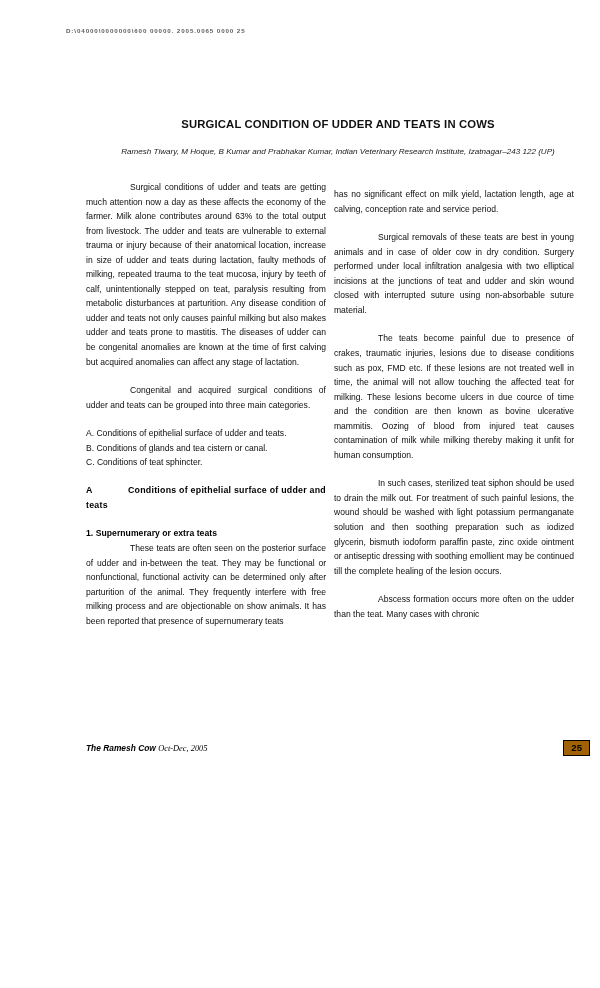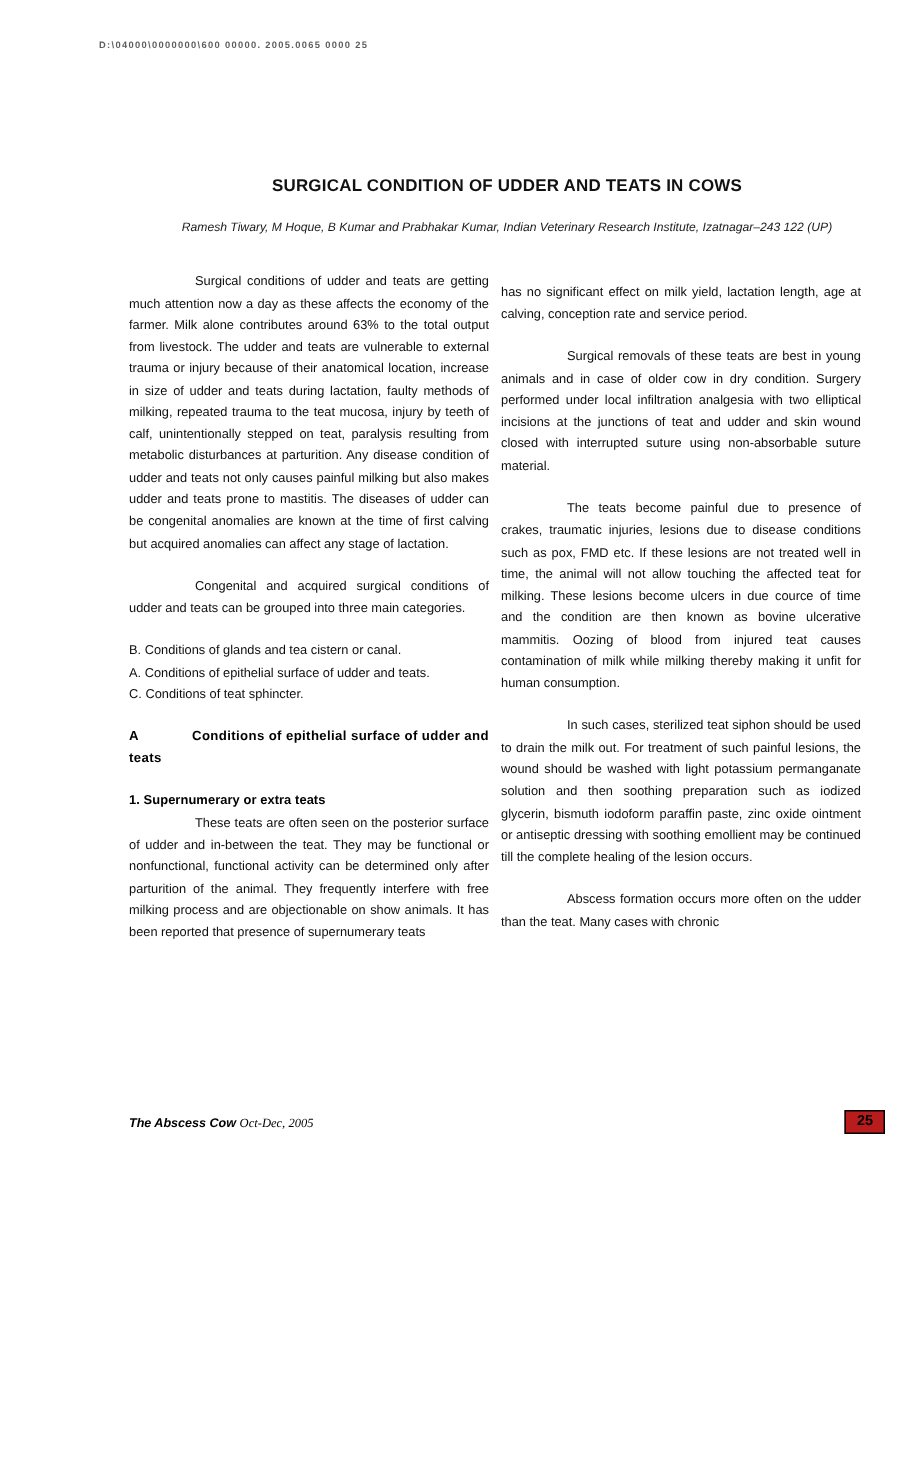--- a/index.html
+++ b/index.html
@@ -147,21 +147,21 @@
     font-weight: normal;
     font-family: Liberation Serif, serif;
   }
   .page-num {
     border: 1.4px solid #000;
     padding: 1px 7px 2px 7px;
     font-size: 9.6px;
     font-weight: bold;
     line-height: 11px;
     color: #000;
-    background: #b91c1c;
+    background: #a16207;
   }
 </style>
 </head>
 <body>
 
 <div class="page">
 
   <div class="scan-header">D:\04000\0000000\600 00000. 2005.0065    0000 25</div>
 
   <div class="article">
@@ -172,22 +172,22 @@
 
     <div class="columns">
 
       <div class="col">
 
         <p class="body indent">Surgical conditions of udder and teats are getting much attention now a day as these affects the economy of the farmer. Milk alone contributes around 63% to the total output from livestock. The udder and teats are vulnerable to external trauma or injury because of their anatomical location, increase in size of udder and teats during lactation, faulty methods of milking, repeated trauma to the teat mucosa, injury by teeth of calf, unintentionally stepped on teat, paralysis resulting from metabolic disturbances at parturition. Any disease condition of udder and teats not only causes painful milking but also makes udder and teats prone to mastitis. The diseases of udder can be congenital anomalies are known at the time of first calving but acquired anomalies can affect any stage of lactation.</p>
 
         <p class="body indent">Congenital and acquired surgical conditions of udder and teats can be grouped into three main categories.</p>
 
         <div class="cat-list">
+          <div class="list-line">A. Conditions of epithelial surface of udder and teats.</div>
           <div class="list-line">B. Conditions of glands and tea cistern or canal.</div>
-          <div class="list-line">A. Conditions of epithelial surface of udder and teats.</div>
           <div class="list-line">C. Conditions of teat sphincter.</div>
         </div>
 
         <h2 class="sec-head"><span class="sec-letter">A</span><span>Conditions of epithelial surface of udder and teats</span></h2>
 
         <h3 class="sub-head">1. Supernumerary or extra teats</h3>
 
         <p class="body indent tight">These teats are often seen on the posterior surface of udder and in-between the teat. They may be functional or nonfunctional, functional activity can be determined only   after parturition of the animal. They frequently interfere with free milking process and are objectionable on show animals. It has been reported that presence of supernumerary teats</p>
 
       </div>
@@ -205,18 +205,18 @@
 
 
         <p class="body indent tight">Abscess formation occurs more often on the udder than the teat. Many cases with chronic</p>
 
       </div>
 
     </div>
   </div>
 
   <div class="footer">
-    <div class="footer-journal"><span class="jname">The Abscess Cow</span> <span class="jdate">Oct-Dec, 2005</span></div>
+    <div class="footer-journal"><span class="jname">The Ramesh Cow</span> <span class="jdate">Oct-Dec, 2005</span></div>
 
     <div class="page-num">25</div>
   </div>
 
 </div>
 
 </body></html>

